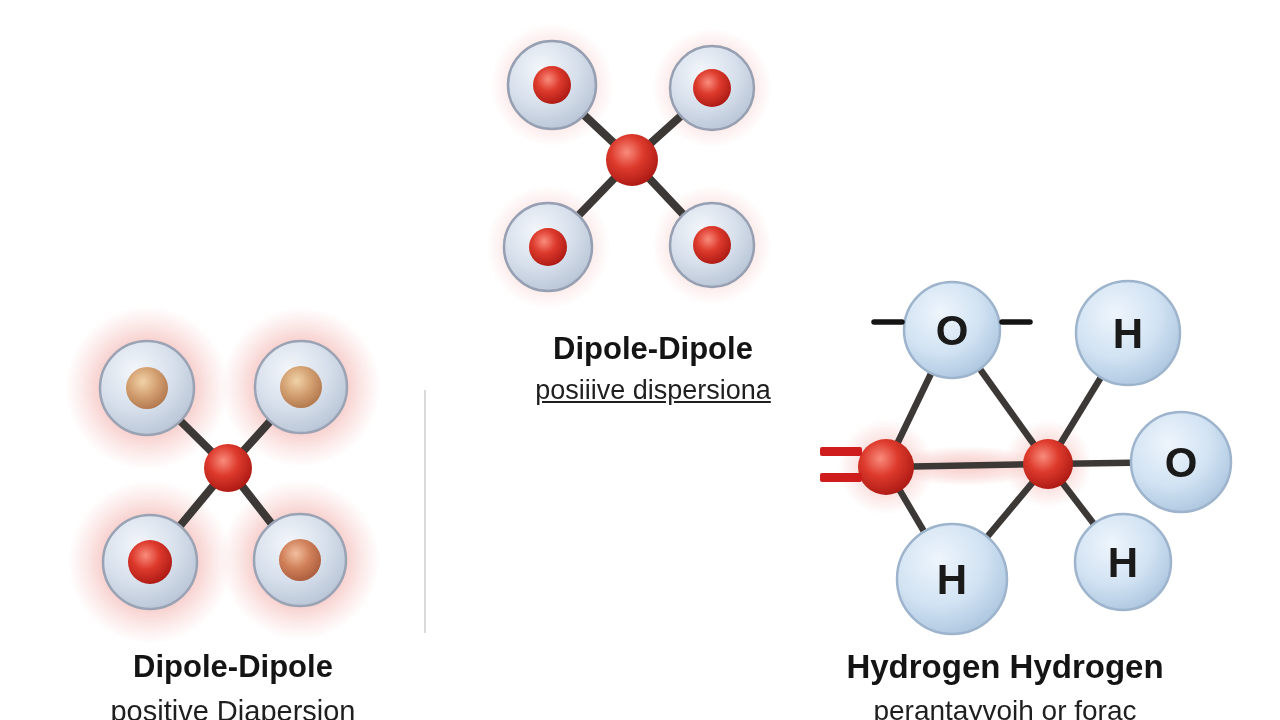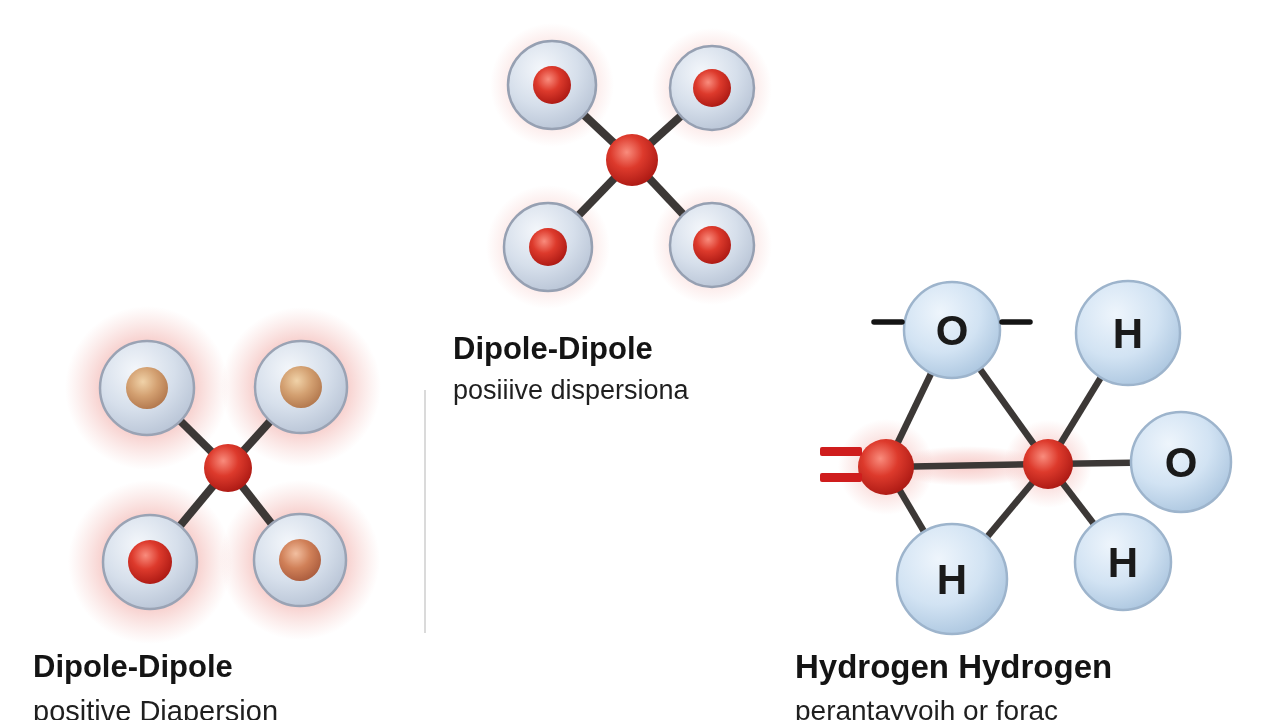--- a/index.html
+++ b/index.html
@@ -17,34 +17,34 @@
   }
   .diagram-svg {
     position: absolute;
     left: 0;
     top: 0;
     width: 1280px;
     height: 720px;
   }
   .caption {
     position: absolute;
-    text-align: left;
+    text-align: center;
     color: #141414;
   }
   .caption .title {
     font-weight: 700;
     color: #141414;
   }
   .caption .subtitle {
     font-weight: 500;
     color: #1f1f1f;
   }
   .cap-top { left: 453px; top: 331px; width: 400px; }
   .cap-top .title { font-size: 31px; line-height: 36px; }
-  .cap-top .subtitle { font-size: 27px; line-height: 32px; margin-top: 7px; font-weight: 400; }
+  .cap-top .subtitle { font-size: 27px; line-height: 32px; margin-top: 7px; font-weight: 400; text-decoration: underline; }
 
   .cap-left { left: 33px; top: 649px; width: 400px; }
   .cap-left .title { font-size: 31px; line-height: 36px; }
   .cap-left .subtitle { font-size: 29px; line-height: 34px; margin-top: 9px; }
 
   .cap-right { left: 795px; top: 648px; width: 420px; }
   .cap-right .title { font-size: 33px; line-height: 38px; }
   .cap-right .subtitle { font-size: 28px; line-height: 33px; margin-top: 8px; font-weight: 400; }
 
   .atom-letter {

